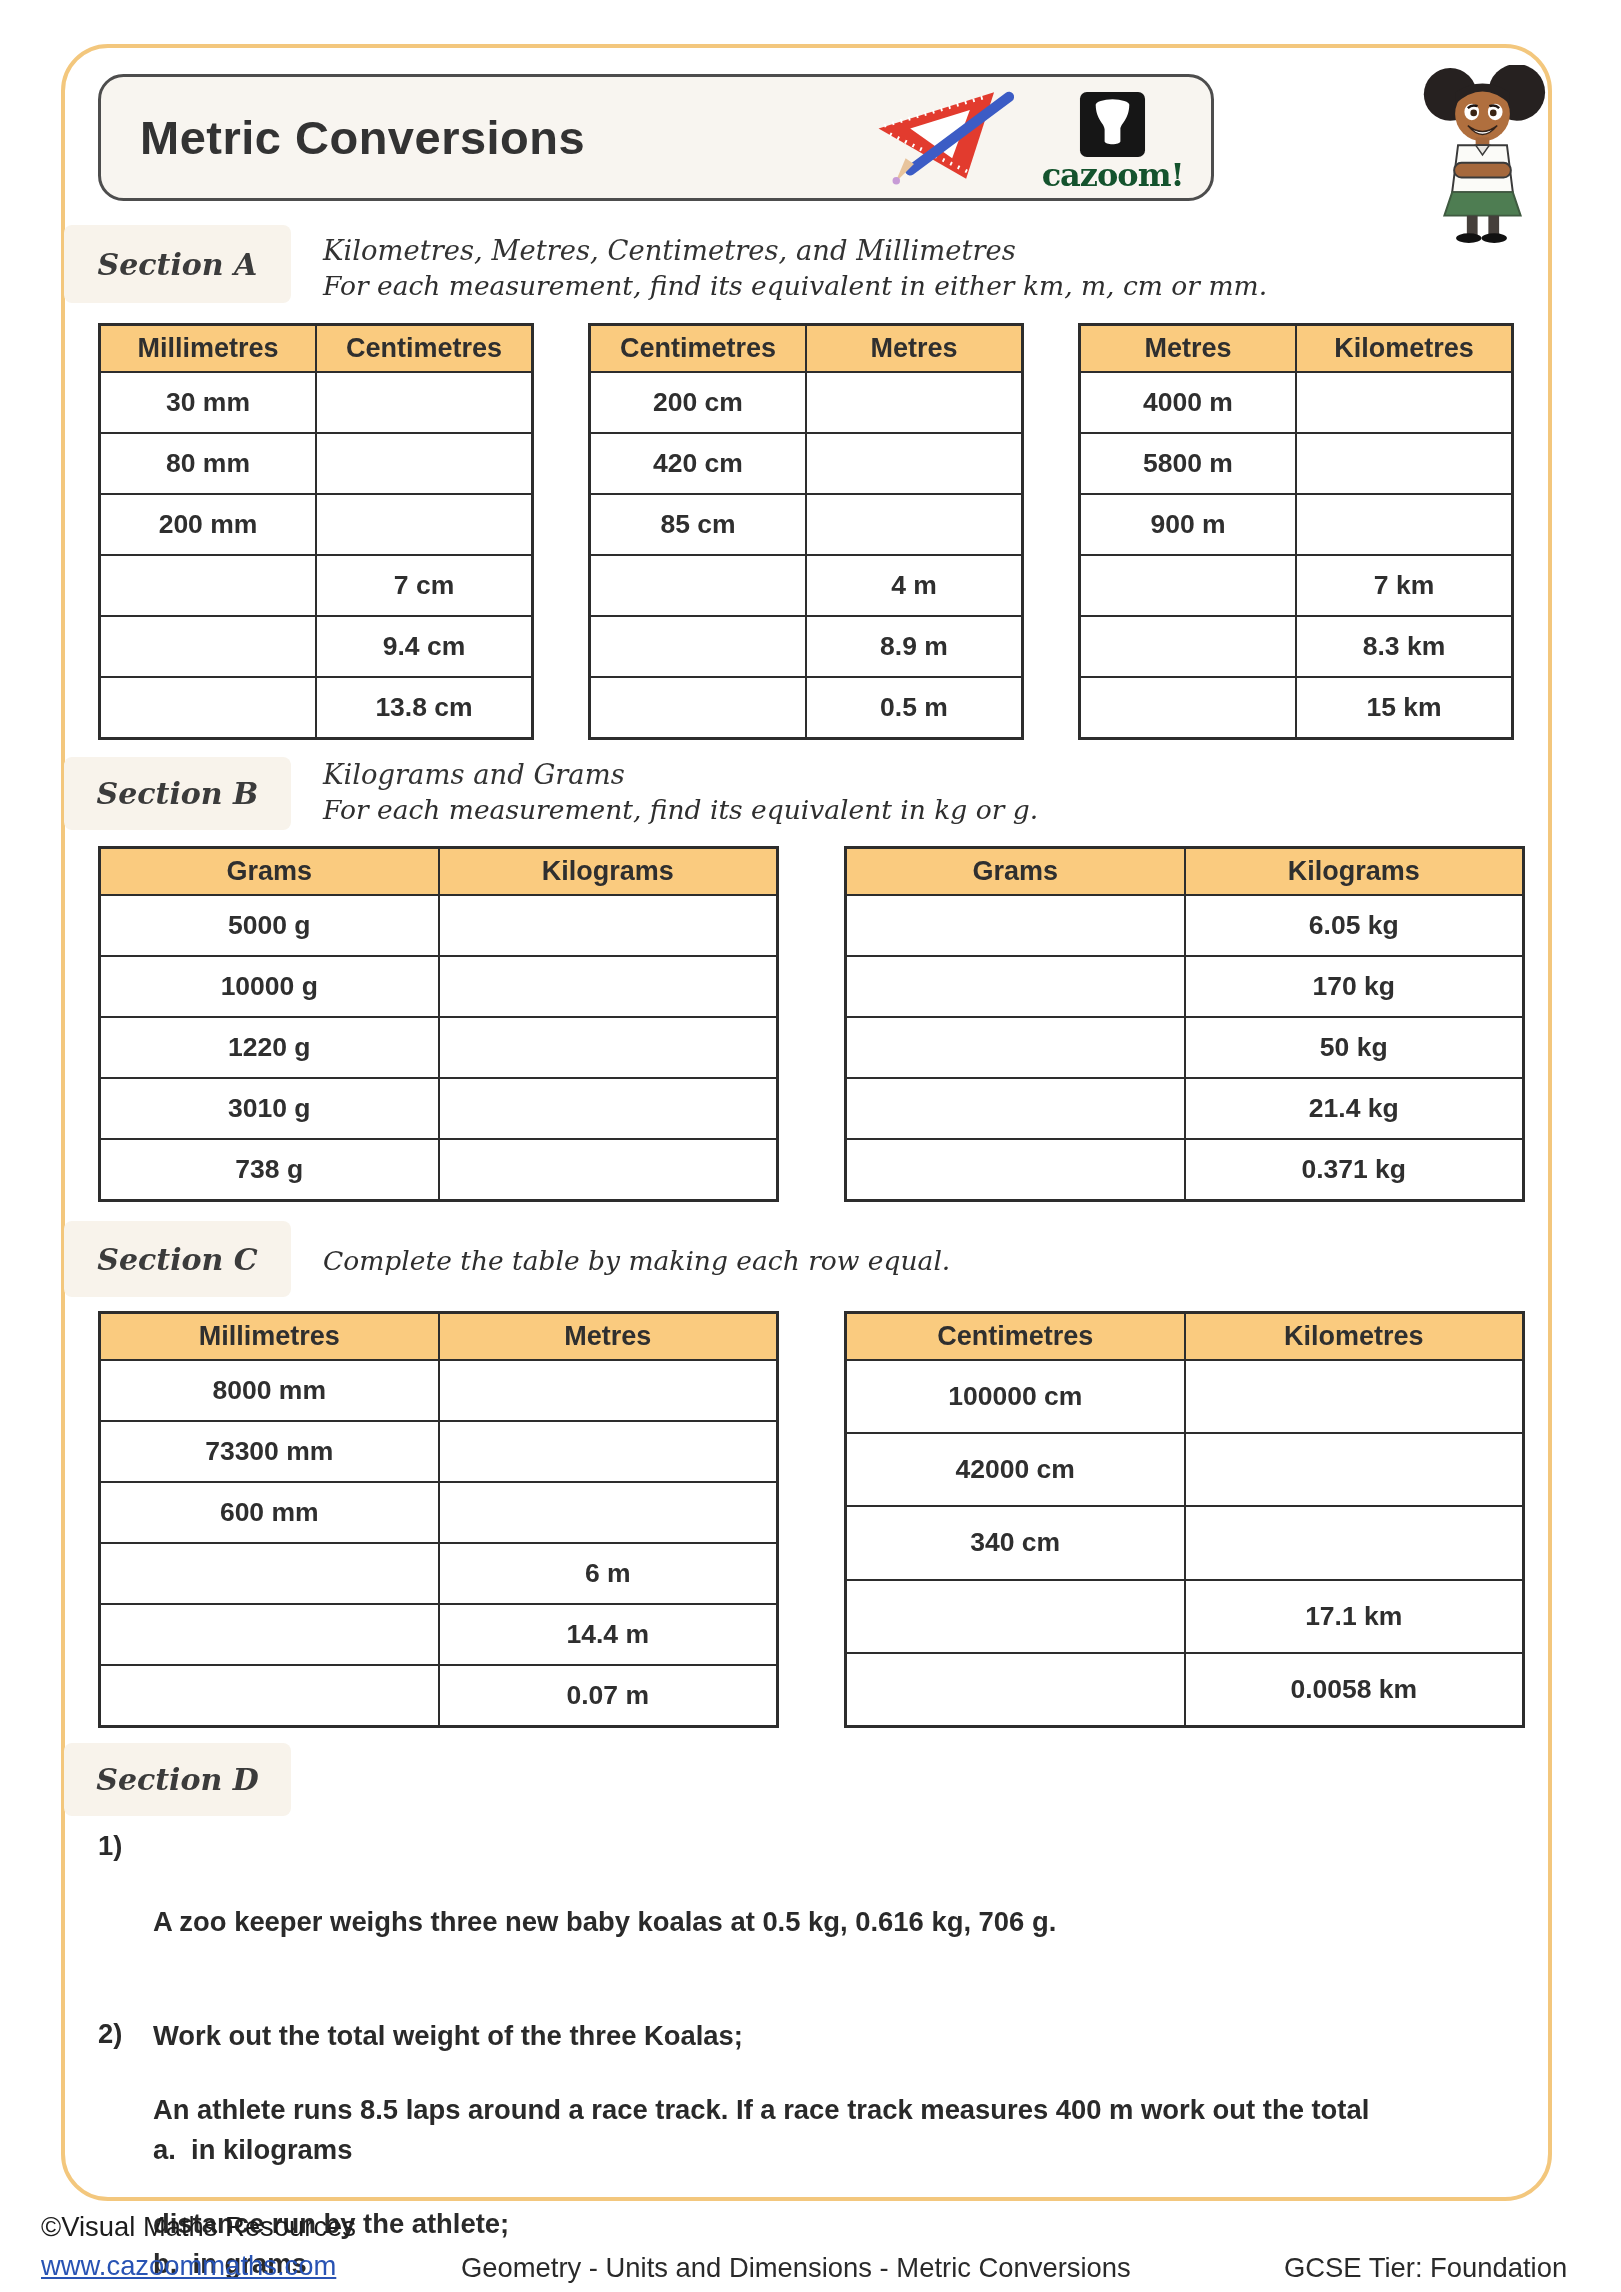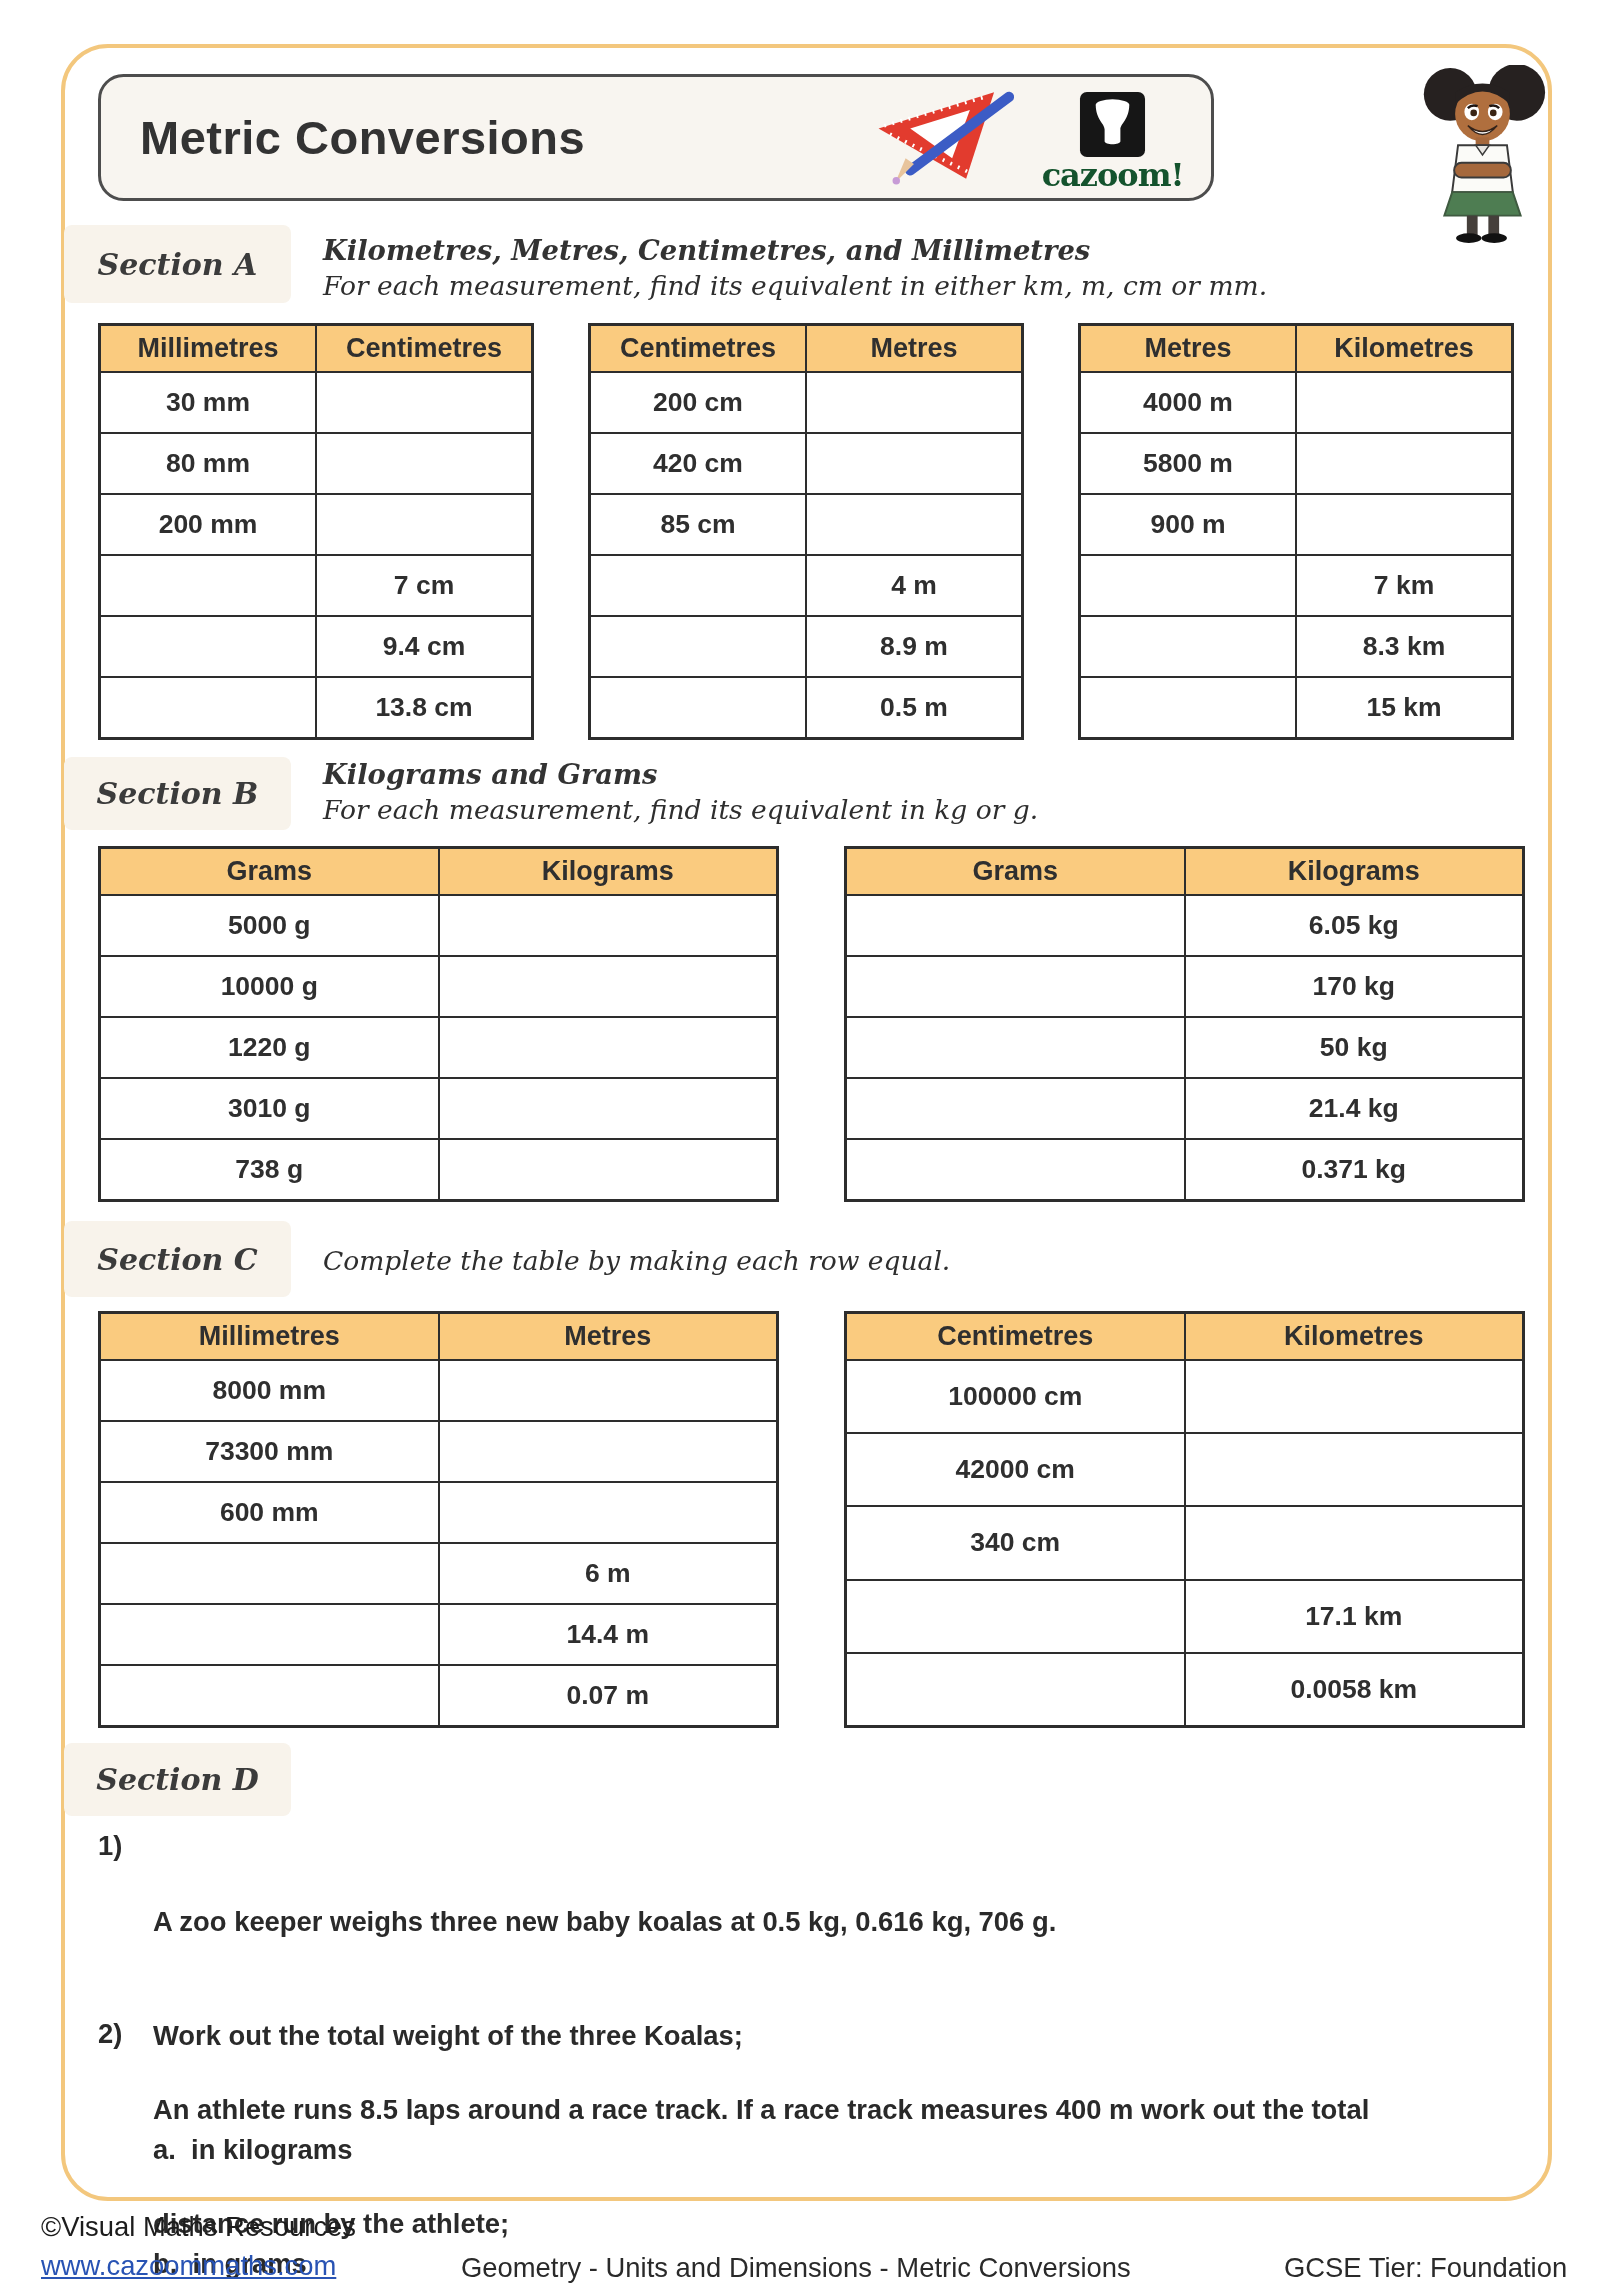--- a/index.html
+++ b/index.html
@@ -23,21 +23,21 @@
   .cazoom-logo{display:flex;flex-direction:column;align-items:center;margin-top:5.9px;}
   .cazoom-word{font-family:"DejaVu Serif",serif;font-weight:bold;font-size:32px;color:#14532d;letter-spacing:-1px;line-height:1;}
   .girl{position:absolute;left:1409px;top:65px;width:147px;height:178px;}
   
   .sec-label{
     position:absolute;width:227px;background:var(--label-bg,#F8F3EB);border-radius:8px;
     font-family:"DejaVu Serif",serif;font-style:italic;font-weight:bold;font-size:30px;color:#3b3b3b;
     display:flex;align-items:center;justify-content:center;box-sizing:border-box;
   }
   .sec-desc{position:absolute;left:323px;}
-  .sec-heading{font-family:"DejaVu Serif",serif;font-style:italic;font-weight:bold;font-size:27.4px;color:#333;line-height:35px;}
+  .sec-heading{font-family:"DejaVu Serif",serif;font-style:italic;font-weight:normal;font-size:27.4px;color:#333;line-height:35px;}
   .sec-instruction{font-family:"DejaVu Serif",serif;font-style:italic;font-size:26.5px;color:#2e2e2e;line-height:35px;}
   
   .tables-row{position:absolute;display:flex;}
   .row-a{left:98px;top:323px;gap:54px;}
   .row-b{left:98px;top:846px;gap:65px;}
   .row-c{left:98px;top:1311px;gap:65px;}
   table.conv{border-collapse:collapse;table-layout:fixed;background:#fff;border:3.9px solid #2d2d2d;}
   .row-a table.conv{width:436px;}
   .row-b table.conv,.row-c table.conv{width:681px;}
   table.conv th,table.conv td{border:2.9px solid #2d2d2d;text-align:center;overflow:hidden;}

